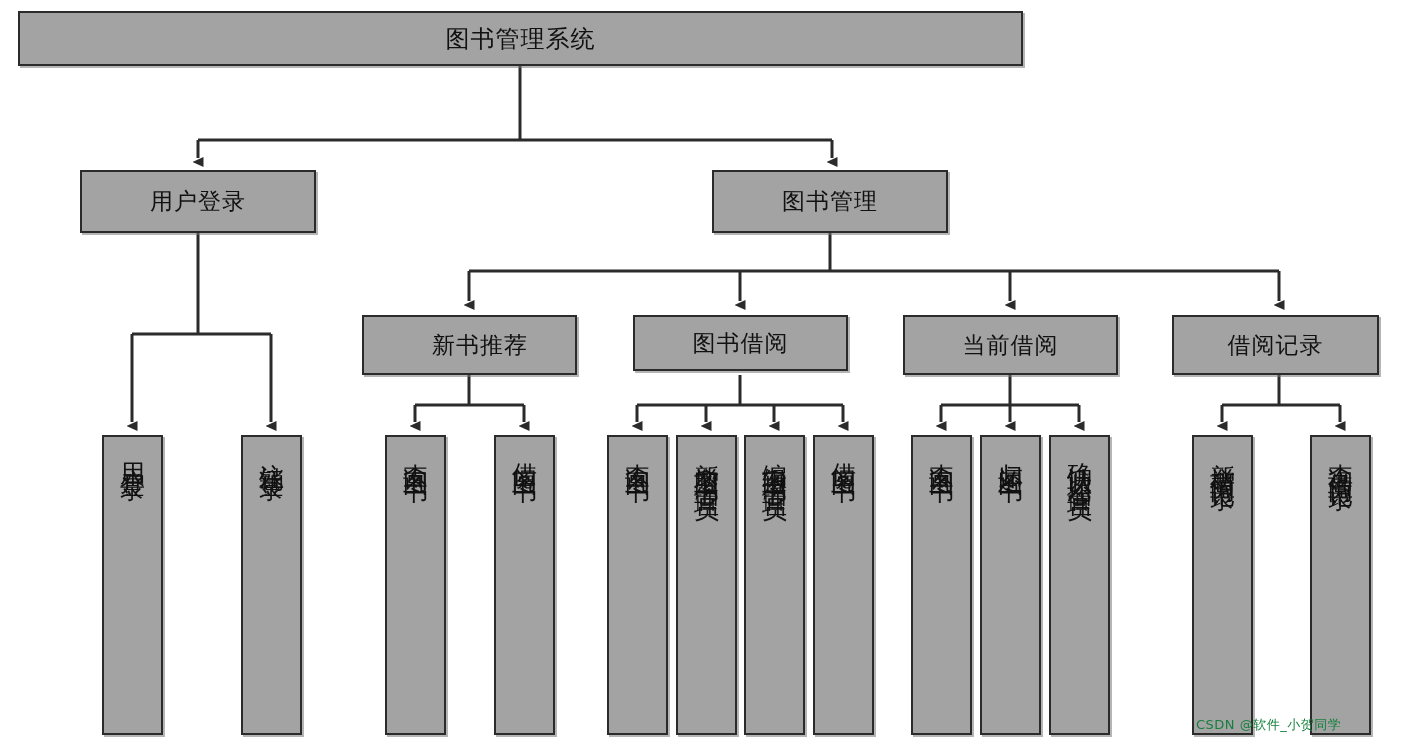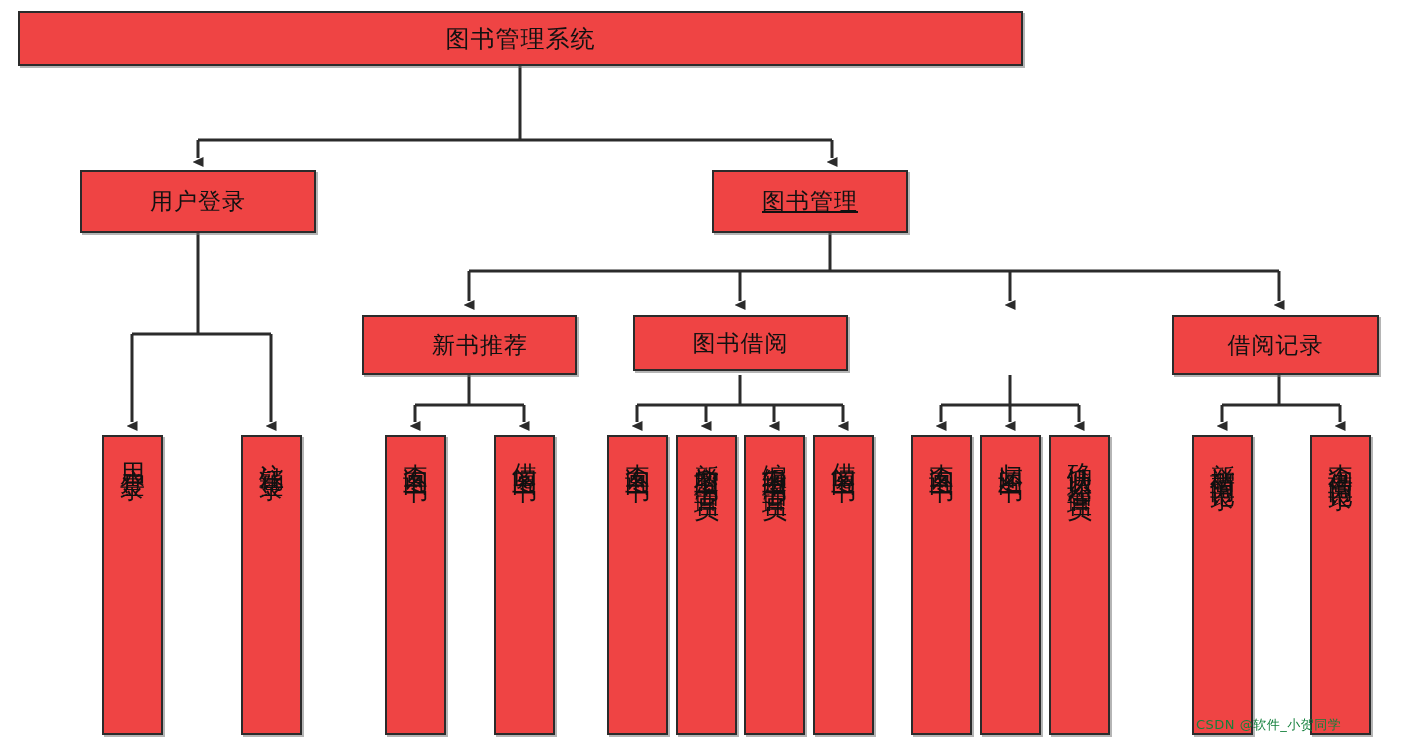--- a/index.html
+++ b/index.html
@@ -16,21 +16,21 @@
   }
   svg#wires{
     position:absolute;
     left:0;top:0;
     width:1405px;height:747px;
     pointer-events:none;
   }
   .node{
     position:absolute;
     box-sizing:border-box;
-    background:#ef4444;
+    background:#a3a3a3;
     border:2.5px solid #2b2b2b;
     box-shadow:2px 2px 0 0 rgba(120,120,120,0.55);
     display:flex;
     align-items:center;
     justify-content:center;
     color:#111111;
   }
   .node .label{
     display:block;
     text-align:center;
@@ -128,30 +128,33 @@
     </g>
   </svg>
 
   <div class="node horiz title" style="left:18px;top:11px;width:1005px;height:55px;">
     <span class="label">图书管理系统</span>
   </div>
 
   <div class="node horiz" style="left:80px;top:170px;width:236px;height:63px;">
     <span class="label">用户登录</span>
   </div>
-  <div class="node horiz" style="left:712px;top:170px;width:196px;height:63px;text-decoration:underline;">
+  <div class="node horiz" style="left:712px;top:170px;width:236px;height:63px;">
     <span class="label">图书管理</span>
   </div>
 
   <div class="node horiz" style="left:362px;top:315px;width:215px;height:60px;padding-left:21px;">
     <span class="label">新书推荐</span>
   </div>
   <div class="node horiz" style="left:633px;top:315px;width:215px;height:56px;">
     <span class="label">图书借阅</span>
   </div>
+  <div class="node horiz" style="left:903px;top:315px;width:215px;height:60px;">
+    <span class="label">当前借阅</span>
+  </div>
   <div class="node horiz" style="left:1172px;top:315px;width:207px;height:60px;">
     <span class="label">借阅记录</span>
   </div>
 
   <div class="node vert" style="left:102px;top:435px;width:61px;height:300px;">
     <span class="label">用户登录</span>
   </div>
   <div class="node vert" style="left:241px;top:435px;width:61px;height:300px;">
     <span class="label">注销登录</span>
   </div>

